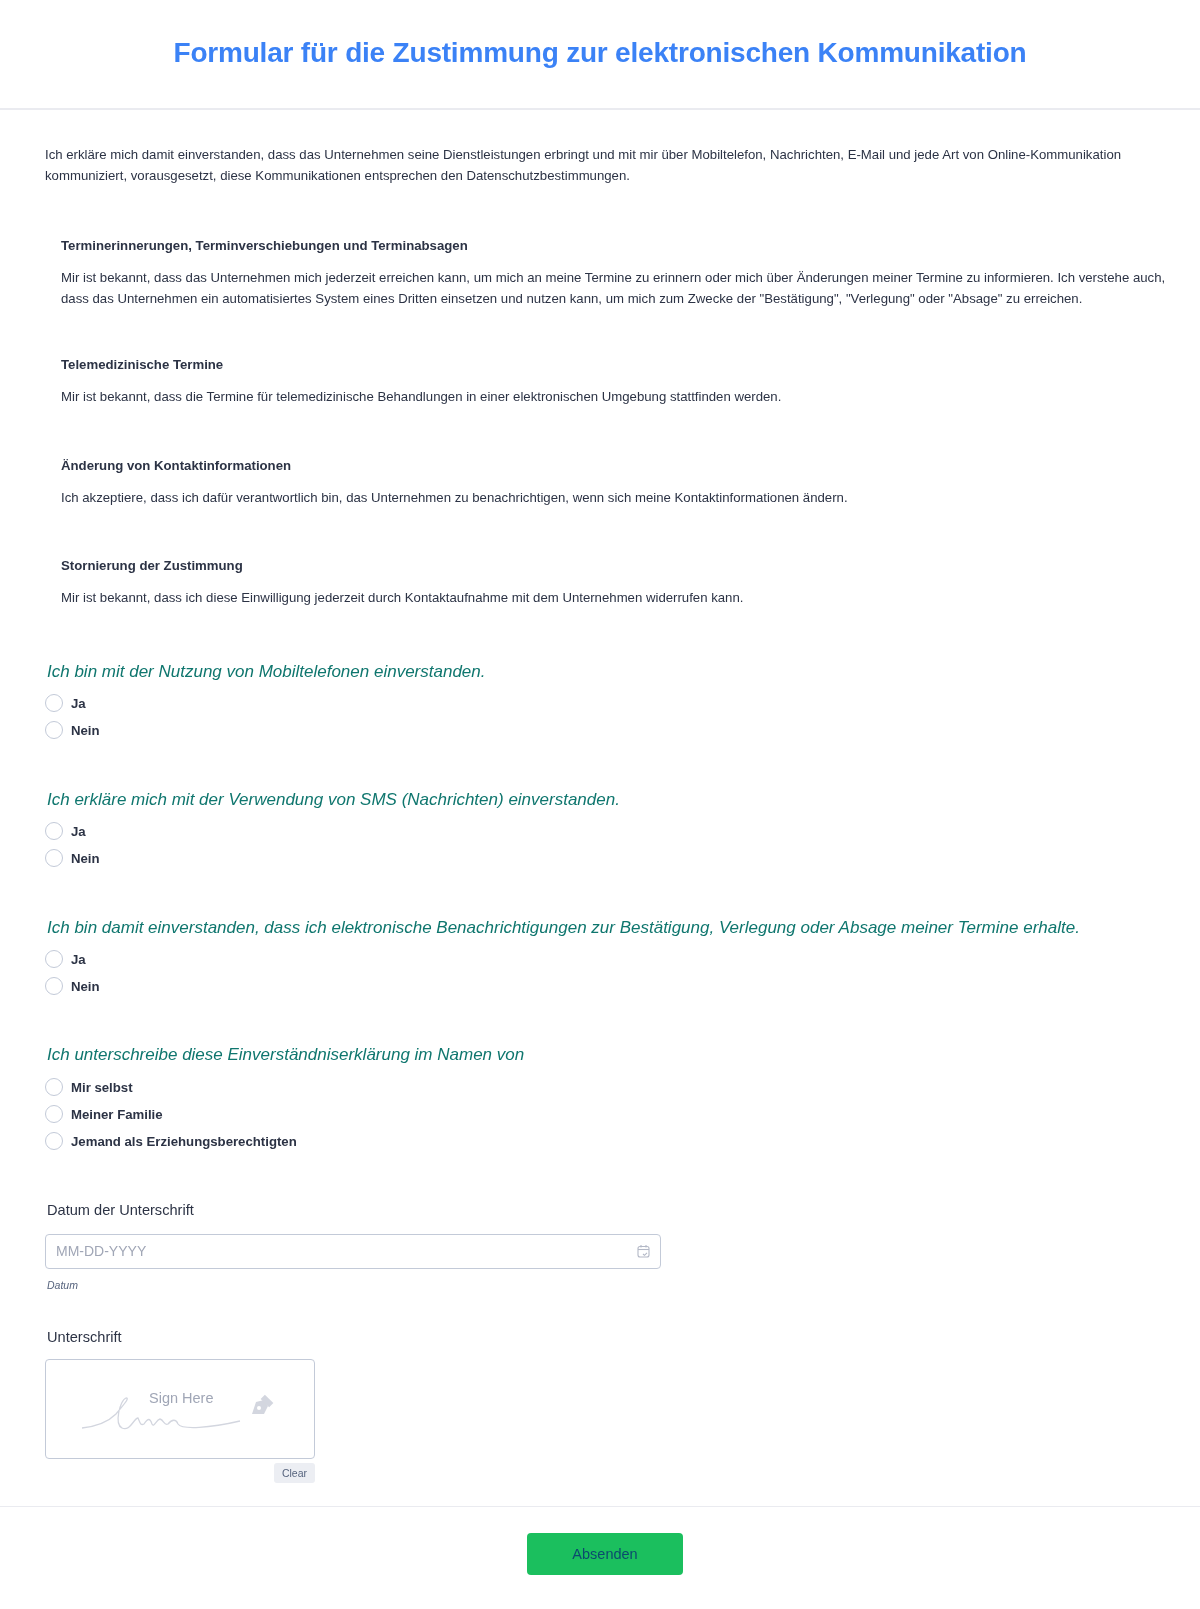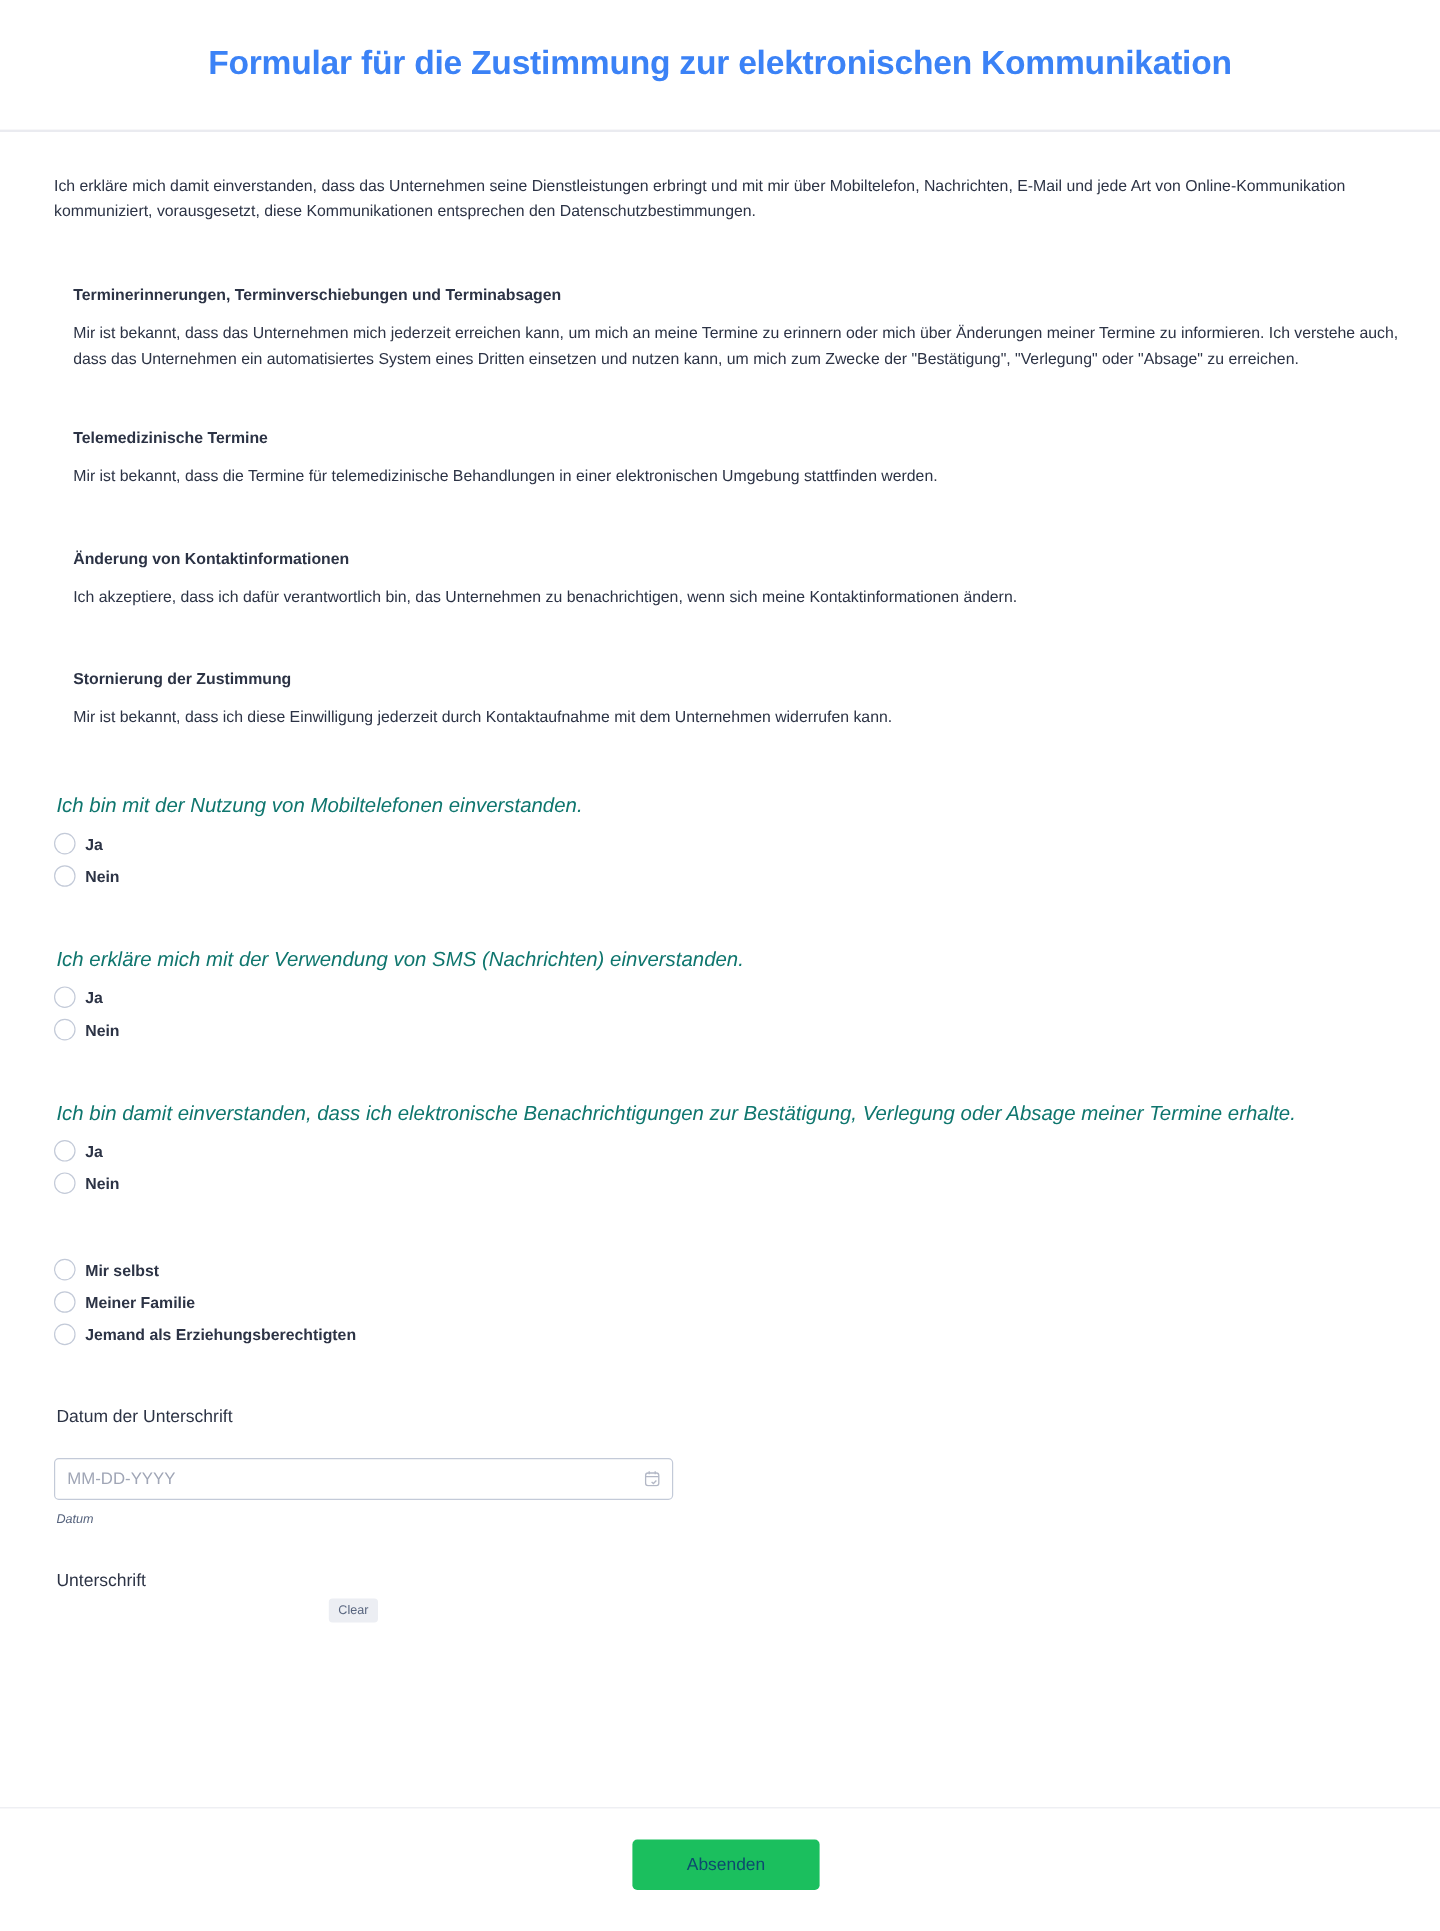--- a/index.html
+++ b/index.html
@@ -76,22 +76,22 @@
       font-size: 13.2px;
       color: #2c3345;
     }
     .field-label {
       font-size: 14.6px;
       color: #2c3345;
       padding-left: 2px;
       line-height: 20px;
     }
     .date-input {
-      margin-top: 24px;
-      width: 516px;
+      margin-top: 14px;
+      width: 616px;
       height: 35px;
       border: 1px solid #c3cad8;
       border-radius: 4px;
       display: flex;
       align-items: center;
       justify-content: space-between;
       padding: 0 10px;
       background: #fff;
     }
     .date-input input {
@@ -226,20 +226,21 @@
         <span class="option-label">Ja</span>
       </label>
       <label class="option">
         <span class="radio"></span>
         <span class="option-label">Nein</span>
       </label>
     </div>
   </div>
 
   <div class="question" style="margin-top:45px;">
+    <div class="q-label">Ich unterschreibe diese Einverständniserklärung im Namen von</div>
     <div class="options" style="margin-top:9px;">
       <label class="option">
         <span class="radio"></span>
         <span class="option-label">Mir selbst</span>
       </label>
       <label class="option">
         <span class="radio"></span>
         <span class="option-label">Meiner Familie</span>
       </label>
       <label class="option">
@@ -261,20 +262,31 @@
           <line x1="9" y1="1" x2="9" y2="3.5"></line>
           <polyline points="6,10 7.5,11.3 10,8.8"></polyline>
         </svg>
       </span>
     </div>
     <div class="sublabel">Datum</div>
   </div>
 
   <div style="margin-top:36px;">
     <div class="field-label">Unterschrift</div>
+    <div class="sig-box">
+      <span class="sig-text">Sign Here</span>
+      <svg style="position:absolute;left:34px;top:28px;" width="200" height="50" viewBox="0 0 200 50" fill="none" stroke="#d3d6df" stroke-width="1.3">
+        <path d="M2,40 C20,38 30,32 36,26 C44,16 50,10 46,10 C40,12 34,36 42,40 C50,44 54,30 58,30 C60,34 60,38 64,36 C68,30 70,30 72,36 C74,40 76,32 80,31 C84,32 84,38 88,36 C92,31 96,31 98,36 C102,42 130,40 160,33"></path>
+      </svg>
+      <svg style="position:absolute;left:200px;top:32px;" width="30" height="28" viewBox="0 0 30 28">
+        <polygon points="6,22 10,10 18,8 22,14 18,22" fill="#d3d6df"></polygon>
+        <rect x="18" y="3" width="6" height="12" fill="#d3d6df" transform="rotate(-45 21 9)"></rect>
+        <circle cx="13" cy="16" r="2" fill="#ffffff"></circle>
+      </svg>
+    </div>
     <div class="clear-row">
       <button class="clear-btn">Clear</button>
     </div>
   </div>
 </div>
 
 <div class="footer">
   <button class="submit-btn">Absenden</button>
 </div>
 

